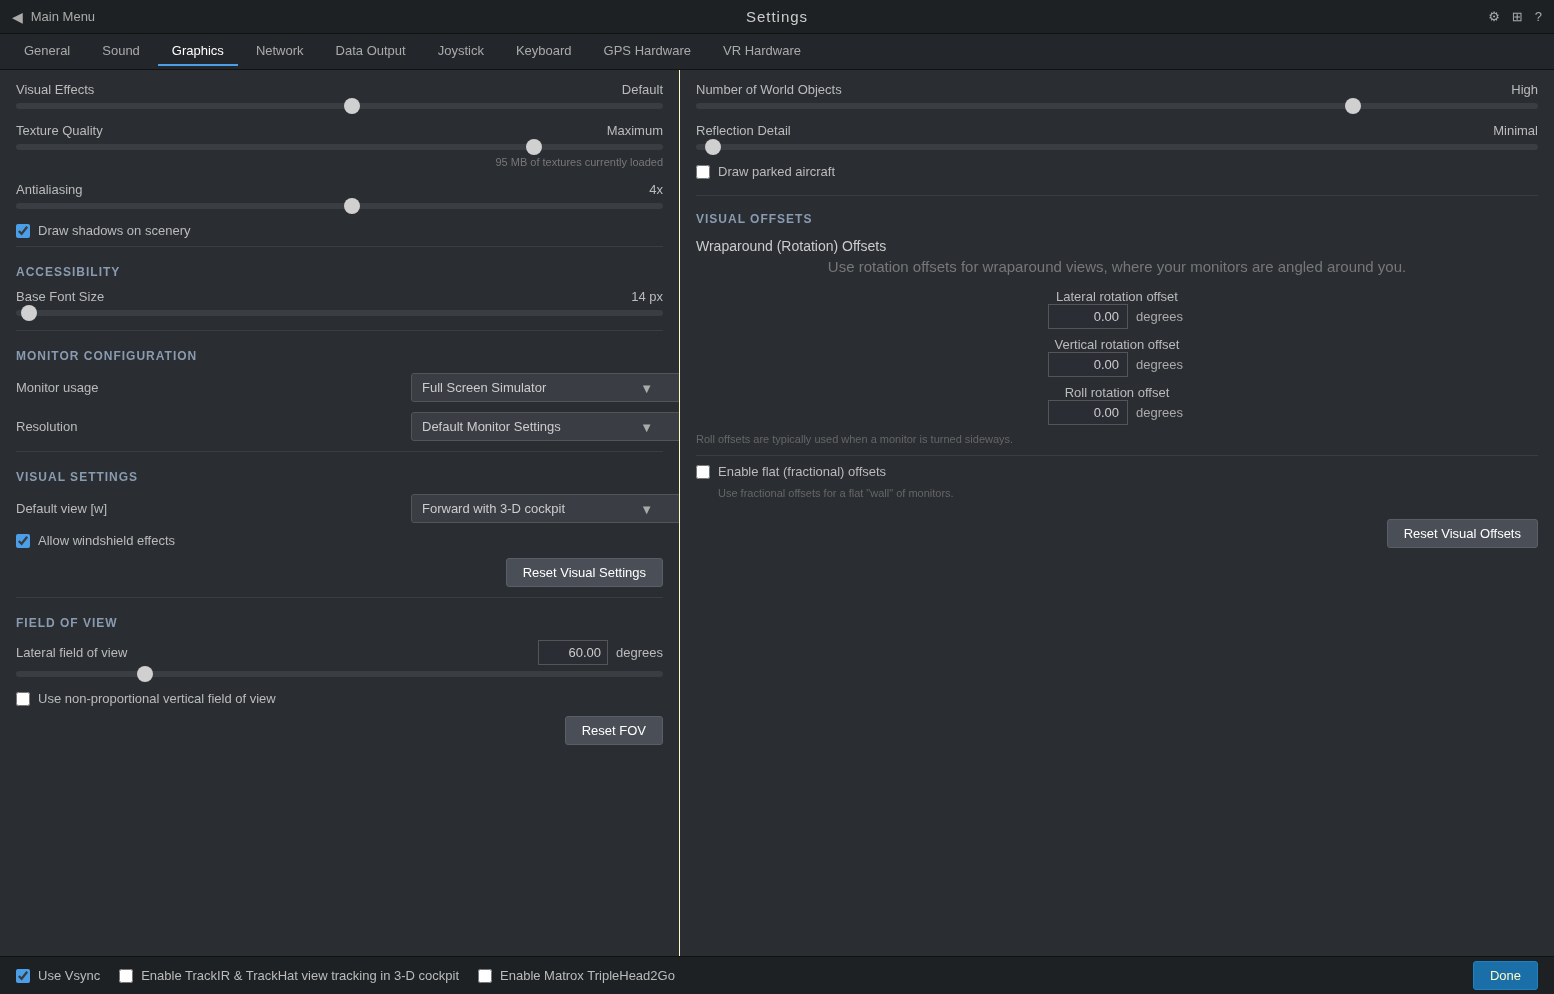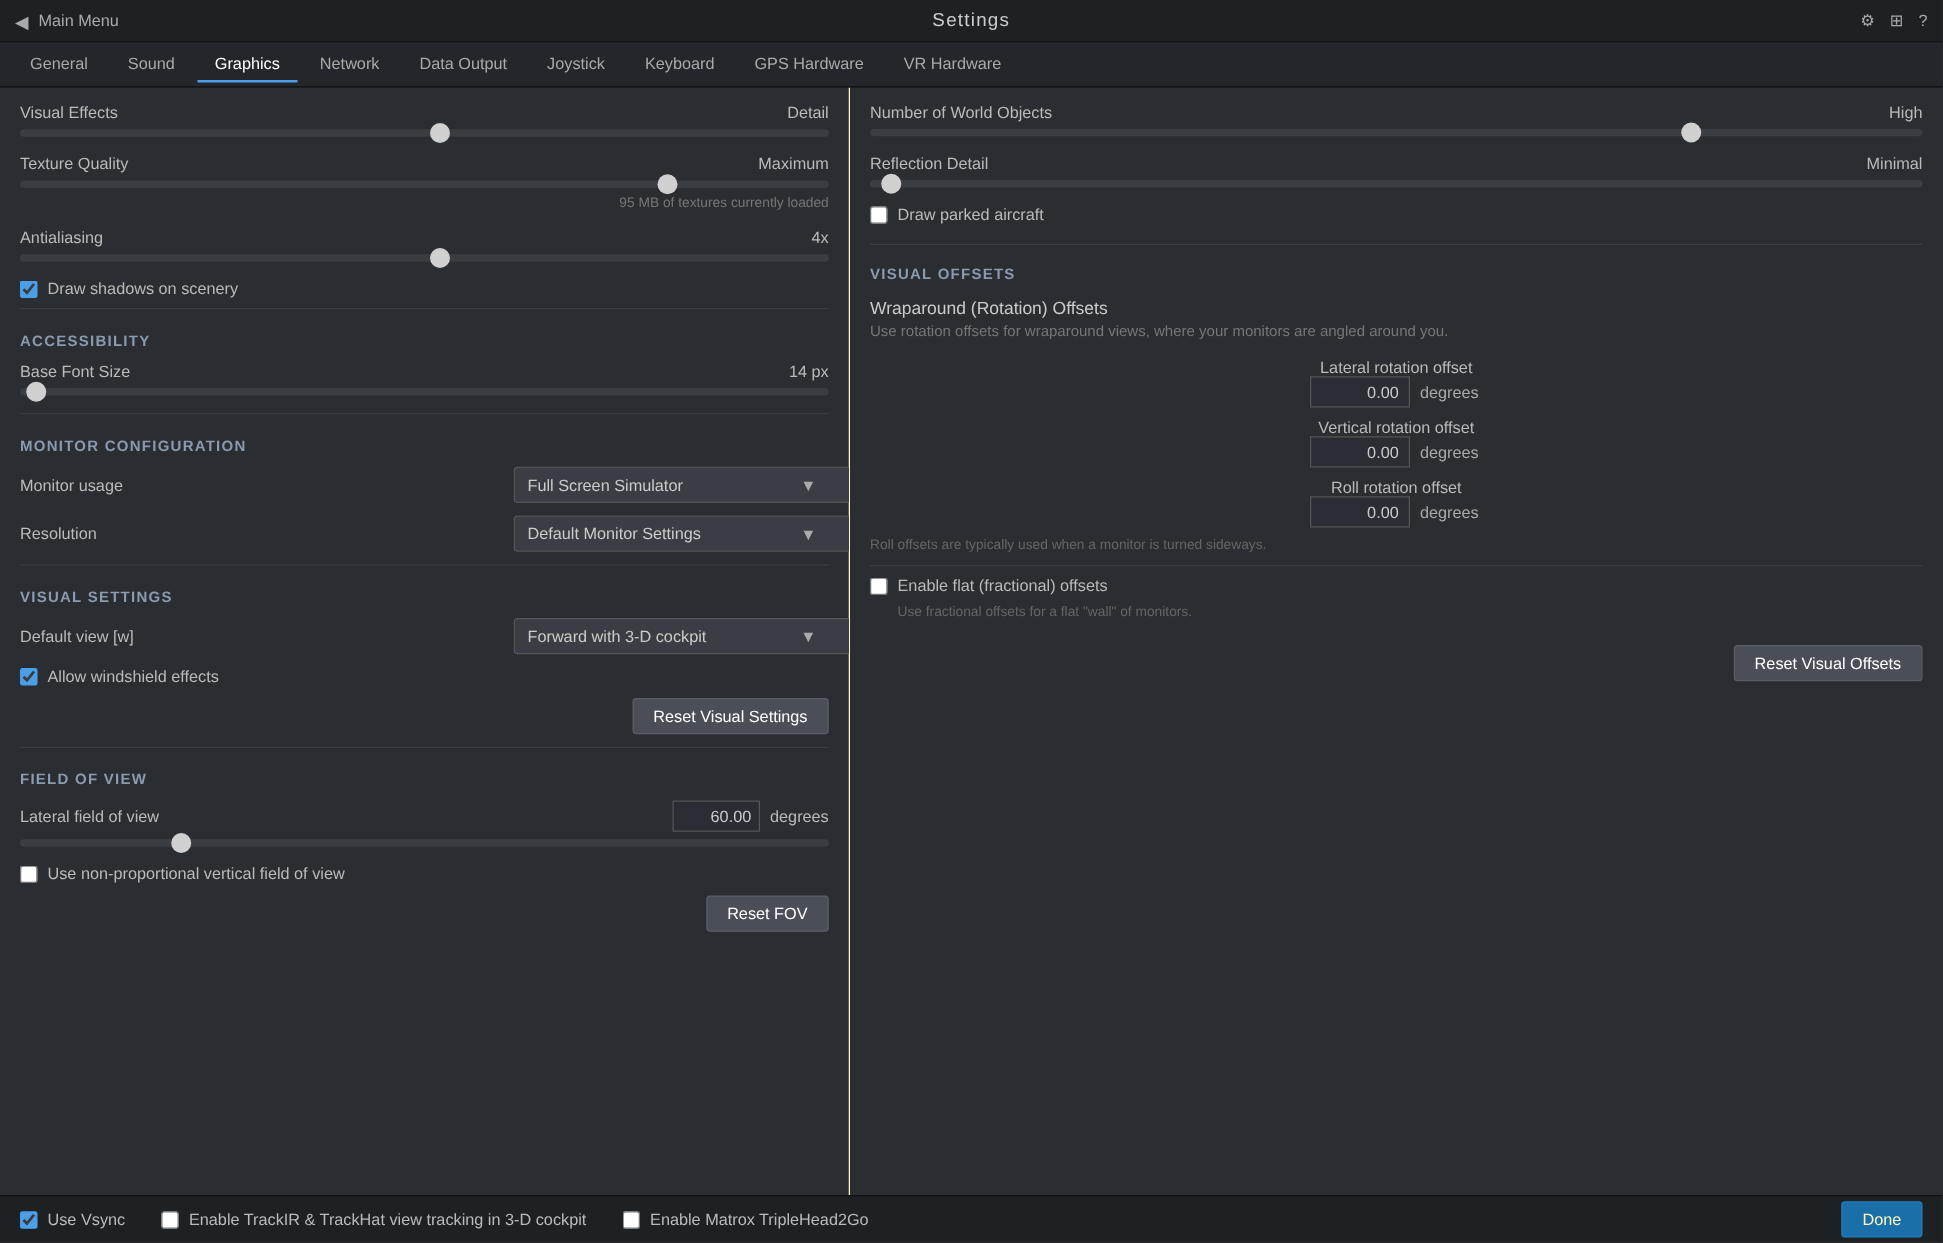--- a/index.html
+++ b/index.html
@@ -217,41 +217,42 @@
       height: 38px;
       display: flex;
       align-items: center;
       justify-content: space-between;
       padding: 0 16px;
       border-top: 1px solid #111;
     }
     .bottom-bar-left {
       display: flex;
       align-items: center;
-      gap: 29px;
+      gap: 19px;
     }
 
     
     .visual-offsets-header {
       color: #8a9bb0;
       font-size: 12px;
       letter-spacing: 1px;
       font-weight: bold;
       margin: 8px 0 12px 0;
       text-transform: uppercase;
     }
     .wraparound-title {
       font-size: 14px;
       color: #ccc;
       margin-bottom: 4px;
     }
     .wraparound-desc {
       color: #777;
-      font-size: 12px;
+      font-size: 15px;
       margin-bottom: 14px;
+      text-align: center;
     }
     .offset-row {
       display: flex;
       align-items: center;
       justify-content: space-between;
       margin-bottom: 8px;
       flex-direction: column;
     }
     .offset-label {
       color: #bbb;
@@ -341,21 +342,21 @@
   <div class="tab">VR Hardware</div>
 </div>
 
 <div class="main-content">
 
   <div class="left-panel">
 
     <div class="slider-row">
       <div class="slider-label-row">
         <span class="slider-label">Visual Effects</span>
-        <span class="slider-value">Detail</span>
+        <span class="slider-value">Default</span>
       </div>
       <div class="slider-track">
         <div class="slider-thumb" style="left:52%"></div>
       </div>
     </div>
 
     <div class="slider-row">
       <div class="slider-label-row">
         <span class="slider-label">Texture Quality</span>
         <span class="slider-value">Maximum</span>

